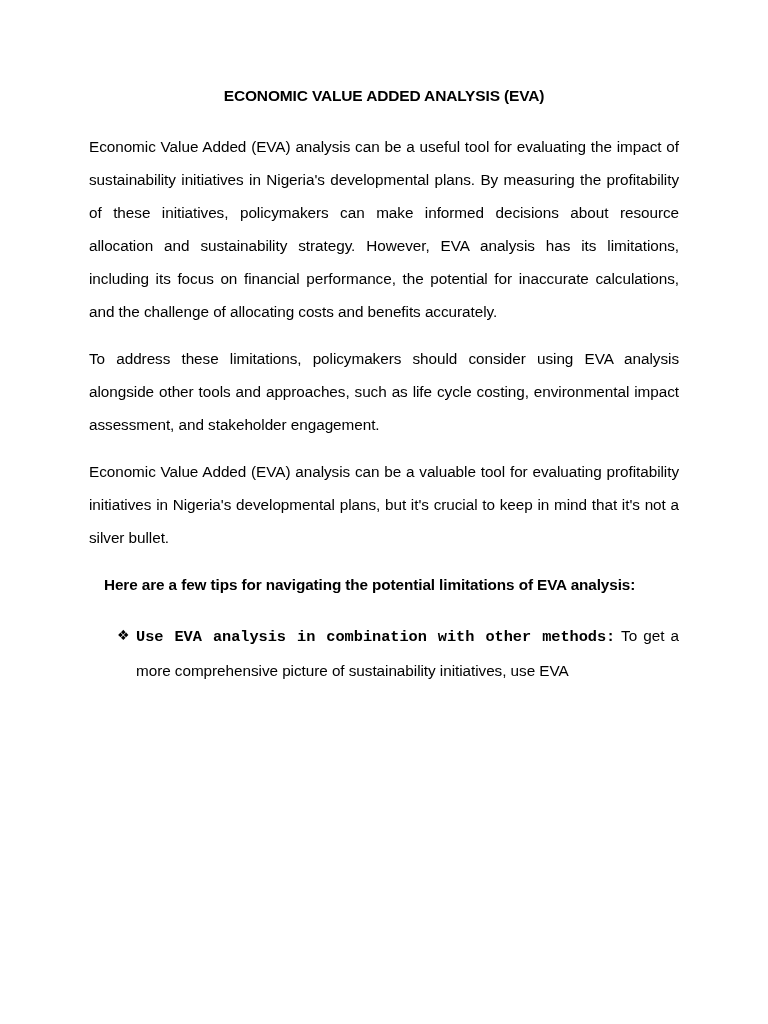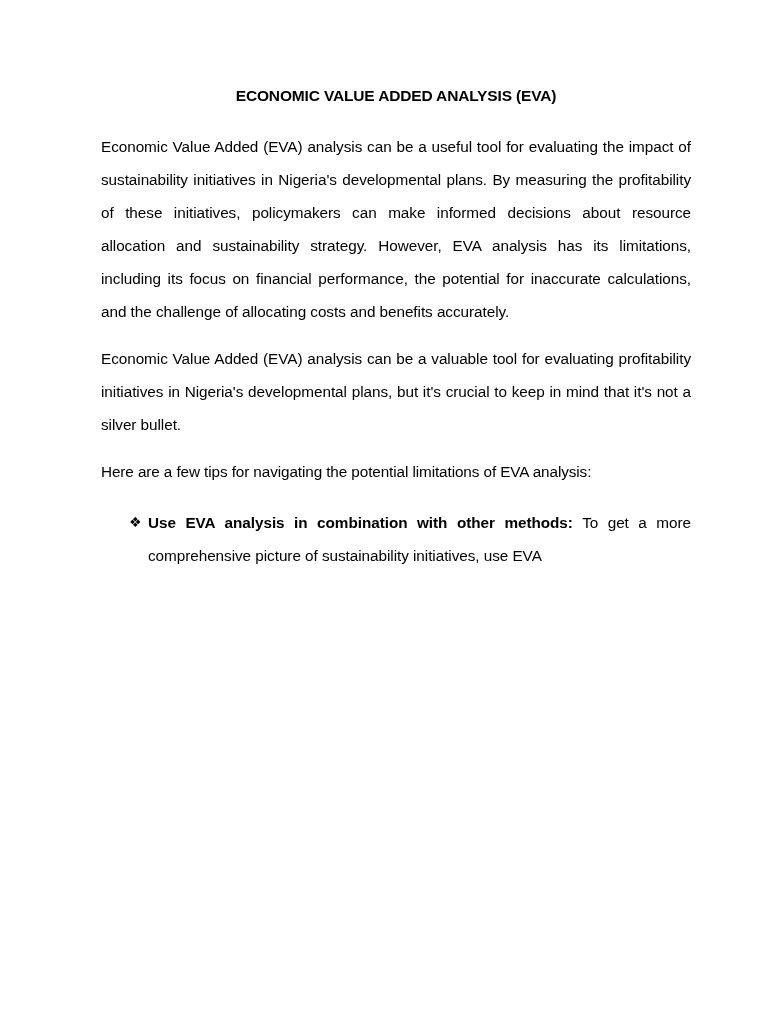--- a/index.html
+++ b/index.html
@@ -20,21 +20,21 @@
   .page {
     position: relative;
     width: 768px;
     height: 1024px;
     background: #ffffff;
     box-sizing: border-box;
   }
 
   .doc-body {
     position: absolute;
-    left: 101px;
+    left: 89px;
     top: 85px;
     width: 590px;
   }
 
   .doc-title {
     font-size: 15.5px;
     font-weight: bold;
     text-align: center;
     letter-spacing: -0.15px;
     line-height: 22px;
@@ -48,22 +48,23 @@
     text-align: justify;
     text-justify: inter-word;
     letter-spacing: -0.05px;
   }
 
   p.para:last-of-type {
     margin-bottom: 0;
   }
 
   p.para.heading {
-    font-weight: normal;
+    font-weight: bold;
     letter-spacing: -0.1px;
+    margin-left: 15px;
   }
 
   .spacer-before-list {
     height: 18px;
   }
 
   ul.tips-list {
     list-style: none;
     margin: 0;
     padding: 0;
@@ -88,33 +89,35 @@
     position: absolute;
     left: 28px;
     top: 0;
     font-size: 14px;
     line-height: 33px;
     font-family: "DejaVu Sans", sans-serif;
   }
 
   .tip-lead {
     font-weight: bold;
+    font-family: Liberation Mono, monospace;
   }
 </style>
 </head>
 <body>
 
 <div class="page">
   <div class="doc-body">
 
     <h1 class="doc-title">ECONOMIC VALUE ADDED ANALYSIS (EVA)</h1>
 
 
     <p class="para">Economic Value Added (EVA) analysis can be a useful tool for evaluating the impact of sustainability initiatives in Nigeria's developmental plans. By measuring the profitability of these initiatives, policymakers can make informed decisions about resource allocation and sustainability strategy. However, EVA analysis has its limitations, including its focus on financial performance, the potential for inaccurate calculations, and the challenge of allocating costs and benefits accurately.</p>
 
+    <p class="para">To address these limitations, policymakers should consider using EVA analysis alongside other tools and approaches, such as life cycle costing, environmental impact assessment, and stakeholder engagement.</p>
 
     <p class="para">Economic Value Added (EVA) analysis can be a valuable tool for evaluating profitability initiatives in Nigeria's developmental plans, but it's crucial to keep in mind that it's not a silver bullet.</p>
 
     <p class="para heading">Here are a few tips for navigating the potential limitations of EVA analysis:</p>
 
     <div class="spacer-before-list"></div>
 
     <ul class="tips-list">
       <li>
         <span class="tip-bullet">❖</span>

